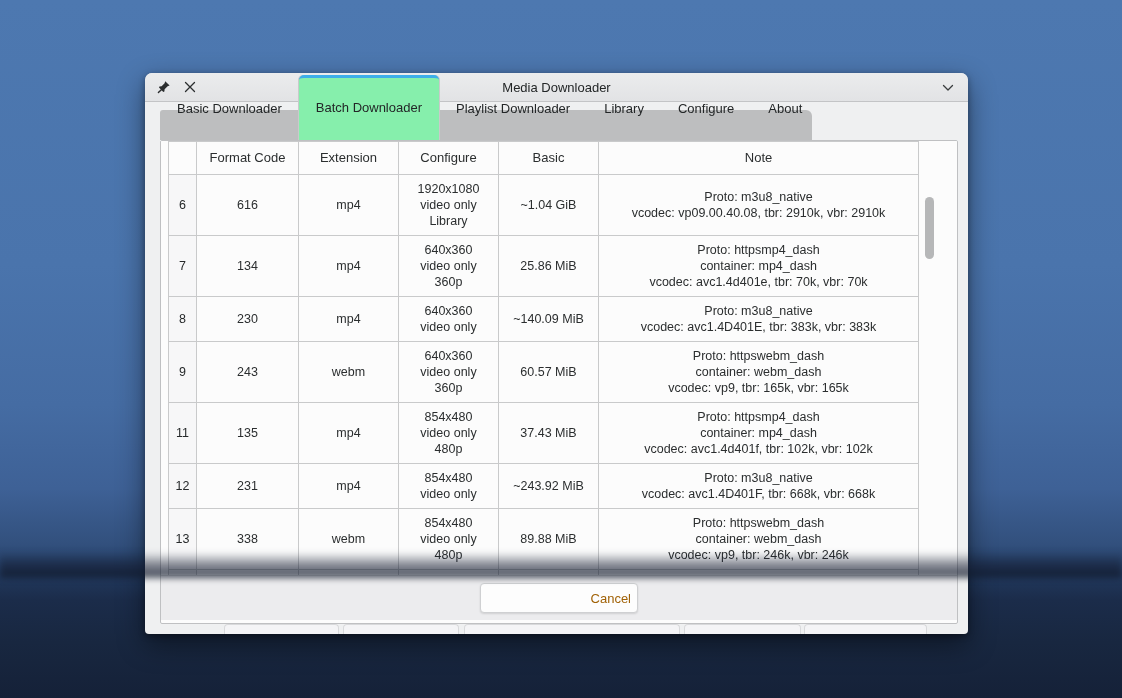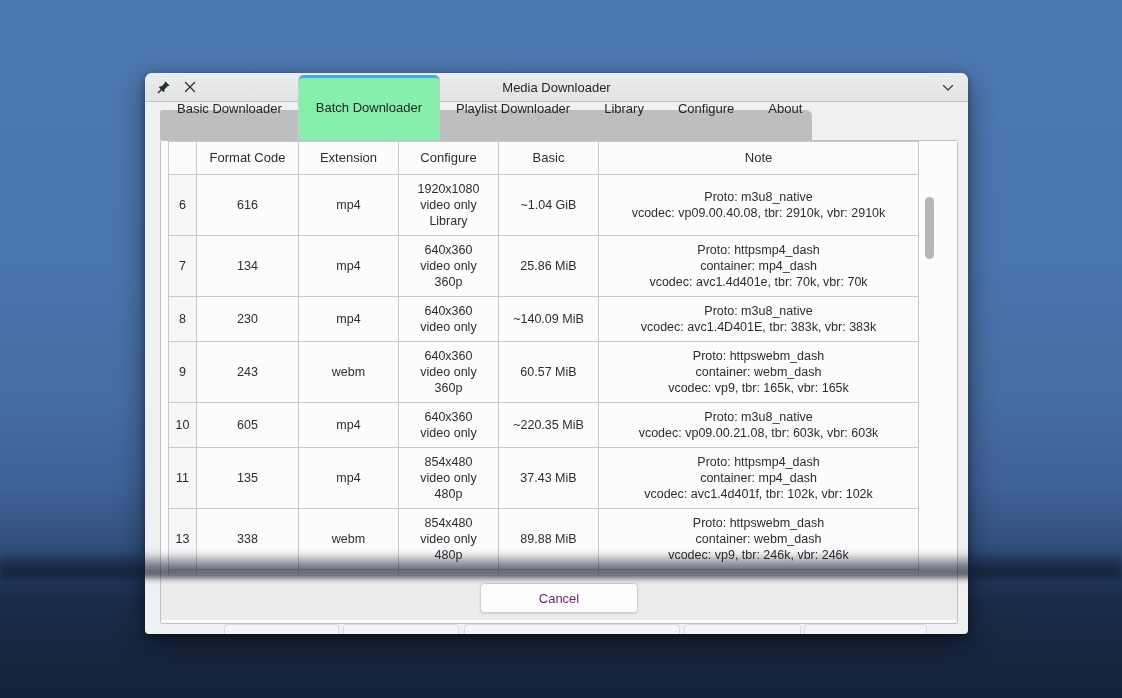--- a/index.html
+++ b/index.html
@@ -45,22 +45,22 @@
   table.fmt th{height:20px;font-size:13px;background:#fcfcfc;}
   th.corner{border:none;border-bottom:1px solid #c9cacb;border-top:1px solid #c9cacb;background:#fcfcfc;}
   td.rownum{background:#f7f7f8;border-color:#e4e5e6;border-left-color:#c9cacb;color:#26292a;}
   
   .vscroll-thumb{position:absolute;left:764px;top:56px;width:9px;height:62px;
     border-radius:4.5px;background:#b6b7b8;}
   
   .dlg-footer{height:44px;background:#ececee;border-top:1px solid #dadbdc;
     display:flex;align-items:center;justify-content:center;gap:14px;}
   .btn{width:158px;height:30px;background:#fdfdfd;border:1px solid #cfd0d2;border-radius:4px;
-    font-size:13px;color:#701a75;font-family:inherit;
-    box-shadow:0 1px 2px rgba(0,0,0,.12);}
+    font-size:13px;color:#a16207;font-family:inherit;
+    box-shadow:0 1px 2px rgba(0,0,0,.12);text-align:right;}
   
   .under-buttons{position:absolute;left:15px;top:551px;width:796px;height:10px;}
   .under-btn{position:absolute;top:0;height:10px;background:#f4f4f6;
     border:1px solid #d8d9db;border-bottom:none;border-radius:4px 4px 0 0;}
   .ub1{left:64px;width:113px;} .ub2{left:183px;width:114px;} .ub3{left:304px;width:214px;}
   .ub4{left:524px;width:115px;} .ub5{left:644px;width:121px;}
   svg{display:block;}
 </style>
 </head>
 <body>
@@ -174,47 +174,47 @@
                   <div>360p</div>
                 </td>
                 <td>60.57 MiB</td>
                 <td>
                   <div>Proto: httpswebm_dash</div>
                   <div>container: webm_dash</div>
                   <div>vcodec: vp9, tbr: 165k, vbr: 165k</div>
                 </td>
               </tr>
               <tr>
-                <td class="rownum">10</td>
-                <td>605</td>
-                <td>mp4</td>
-                <td>
-                  <div>640x360</div>
-                  <div>video only</div>
-                </td>
-                <td>~220.35 MiB</td>
-                <td>
-                  <div>Proto: m3u8_native</div>
-                  <div>vcodec: vp09.00.21.08, tbr: 603k, vbr: 603k</div>
-                </td>
-              </tr>
-              <tr>
                 <td class="rownum">11</td>
                 <td>135</td>
                 <td>mp4</td>
                 <td>
                   <div>854x480</div>
                   <div>video only</div>
                   <div>480p</div>
                 </td>
                 <td>37.43 MiB</td>
                 <td>
                   <div>Proto: httpsmp4_dash</div>
                   <div>container: mp4_dash</div>
                   <div>vcodec: avc1.4d401f, tbr: 102k, vbr: 102k</div>
+                </td>
+              </tr>
+              <tr>
+                <td class="rownum">12</td>
+                <td>231</td>
+                <td>mp4</td>
+                <td>
+                  <div>854x480</div>
+                  <div>video only</div>
+                </td>
+                <td>~243.92 MiB</td>
+                <td>
+                  <div>Proto: m3u8_native</div>
+                  <div>vcodec: avc1.4D401F, tbr: 668k, vbr: 668k</div>
                 </td>
               </tr>
               <tr>
                 <td class="rownum">13</td>
                 <td>338</td>
                 <td>webm</td>
                 <td>
                   <div>854x480</div>
                   <div>video only</div>
                   <div>480p</div>

